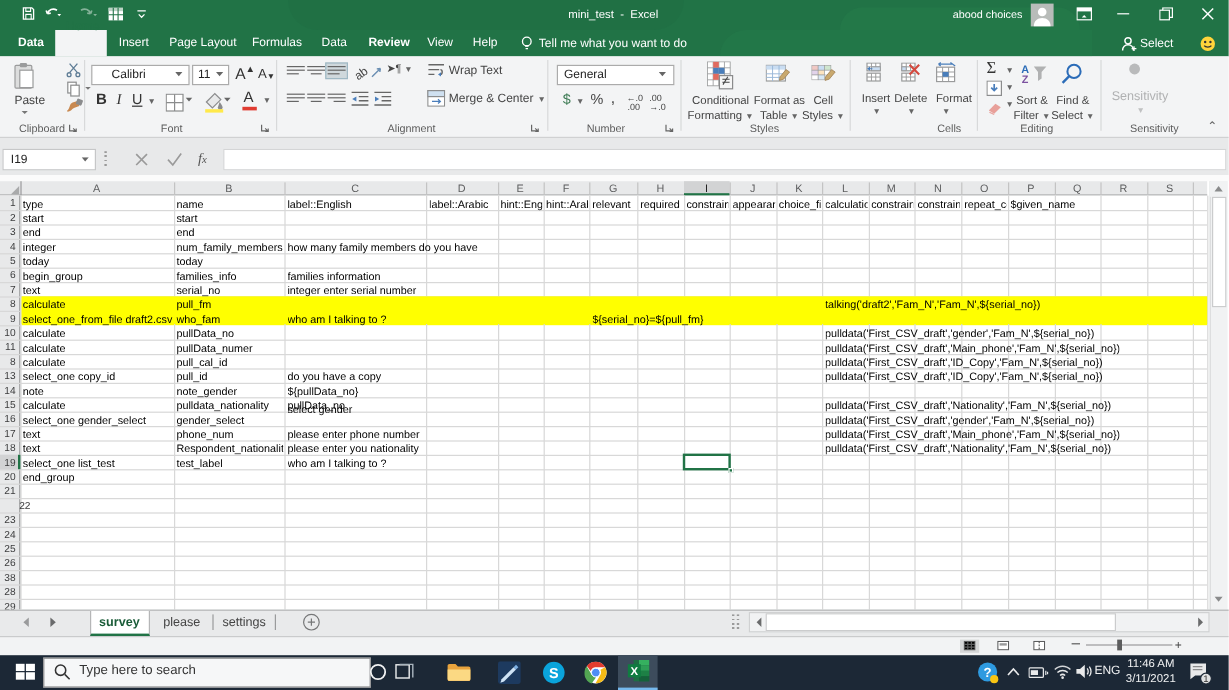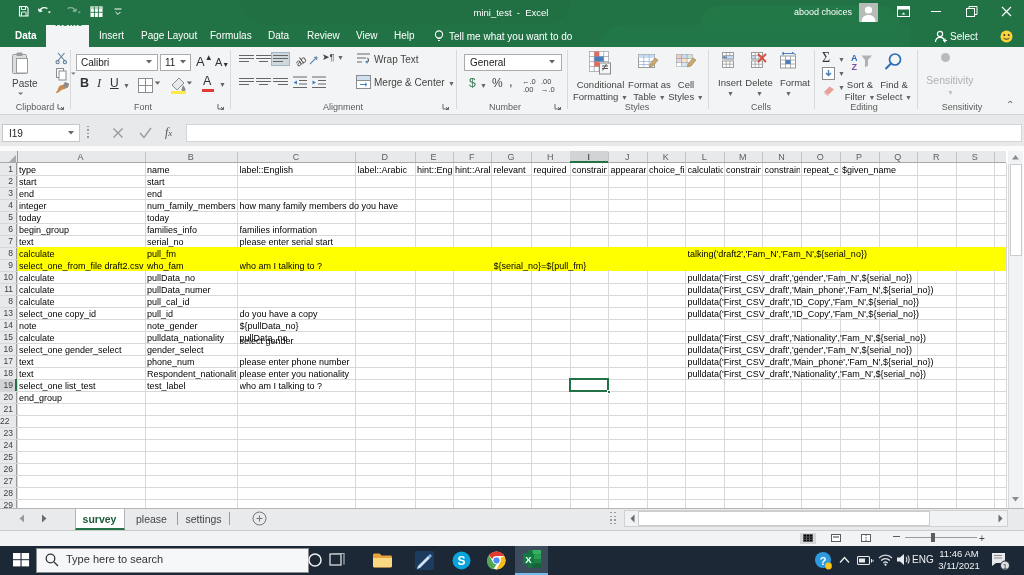--- a/index.html
+++ b/index.html
@@ -55,21 +55,21 @@
   </svg>
 <div class="a" style="left:0;top:25px;width:1024px;height:22px;background:#217346"></div>
 <div class="a" style="left:600px;top:25px;width:310px;height:22px;background:#27804e;border-radius:40px 0 0 0;opacity:.28"></div>
 <div class="a" style="left:46px;top:25px;width:43px;height:22px;background:#f3f4f5"></div>
 <div class="a" style="left:15px;top:30px;font-size:10px;color:#fff;font-weight:700">Data</div>
 <div class="a" style="left:55px;top:17px;font-size:10px;color:#217346;font-weight:700">Home</div>
 <div class="a" style="left:99px;top:30px;font-size:10px;color:#fff;font-weight:400">Insert</div>
 <div class="a" style="left:141px;top:30px;font-size:10px;color:#fff;font-weight:400">Page Layout</div>
 <div class="a" style="left:210px;top:30px;font-size:10px;color:#fff;font-weight:400">Formulas</div>
 <div class="a" style="left:268px;top:30px;font-size:10px;color:#fff;font-weight:400">Data</div>
-<div class="a" style="left:307px;top:30px;font-size:10px;color:#fff;font-weight:400">Review</div>
+<div class="a" style="left:307px;top:30px;font-size:10px;color:#fff;font-weight:700">Review</div>
 <div class="a" style="left:356px;top:30px;font-size:10px;color:#fff;font-weight:400">View</div>
 <div class="a" style="left:394px;top:30px;font-size:10px;color:#fff;font-weight:400">Help</div>
 <svg class="a" style="left:433px;top:29px" width="12" height="14">
     <circle cx="6" cy="5.5" r="3.6" fill="none" stroke="#fff" stroke-width="1.1"></circle>
     <path d="M4.5 9.5h3M5 11.5h2" stroke="#fff" stroke-width="1"></path>
   </svg>
 <div class="a" style="left:449px;top:31px;font-size:10px;color:#fff">Tell me what you want to do</div>
 <svg class="a" style="left:934px;top:29px" width="15" height="15">
     <circle cx="6" cy="5" r="2.6" fill="none" stroke="#fff" stroke-width="1.2"></circle>
     <path d="M1.5 13c0-3 2-4.7 4.5-4.7S10.5 10 10.5 13" fill="none" stroke="#fff" stroke-width="1.2"></path>
@@ -88,21 +88,21 @@
 <div class="a" style="left:456px;top:50px;width:1px;height:59px;background:#d8d9da"></div>
 <div class="a" style="left:567px;top:50px;width:1px;height:59px;background:#d8d9da"></div>
 <div class="a" style="left:708px;top:50px;width:1px;height:59px;background:#d8d9da"></div>
 <div class="a" style="left:814px;top:50px;width:1px;height:59px;background:#d8d9da"></div>
 <div class="a" style="left:917px;top:50px;width:1px;height:59px;background:#d8d9da"></div>
 <div class="a gl" style="left:-5px;top:102px;width:80px;text-align:center">Clipboard</div>
 <div class="a gl" style="left:103px;top:102px;width:80px;text-align:center">Font</div>
 <div class="a gl" style="left:303px;top:102px;width:80px;text-align:center">Alignment</div>
 <div class="a gl" style="left:465px;top:102px;width:80px;text-align:center">Number</div>
 <div class="a gl" style="left:597px;top:102px;width:80px;text-align:center">Styles</div>
-<div class="a gl" style="left:721px;top:102px;width:80px;text-align:center">Cells</div>
+<div class="a gl" style="left:721px;top:102px;width:80px;text-align:right">Cells</div>
 <div class="a gl" style="left:824px;top:102px;width:80px;text-align:center">Editing</div>
 <div class="a gl" style="left:922px;top:102px;width:80px;text-align:center">Sensitivity</div>
 <svg class="a" style="left:57px;top:103px" width="8" height="8">
     <path d="M1 1v5h5M4 4l2.5 2.5M6.5 4v2.5h-2.5" stroke="#666" stroke-width="1" fill="none"></path>
   </svg>
 <svg class="a" style="left:217px;top:103px" width="8" height="8">
     <path d="M1 1v5h5M4 4l2.5 2.5M6.5 4v2.5h-2.5" stroke="#666" stroke-width="1" fill="none"></path>
   </svg>
 <svg class="a" style="left:442px;top:103px" width="8" height="8">
     <path d="M1 1v5h5M4 4l2.5 2.5M6.5 4v2.5h-2.5" stroke="#666" stroke-width="1" fill="none"></path>
@@ -126,21 +126,21 @@
 <g transform="translate(2,16)">
       <rect x="0.5" y="0.5" width="7" height="9" fill="#fff" stroke="#8b8c8d"></rect>
       <rect x="3" y="3" width="7" height="9" fill="#fff" stroke="#8b8c8d"></rect>
       <path d="M15 3.5l2.3 2.3 2.3-2.3z" fill="#777" transform="translate(0,1)"></path>
     </g>
 <g transform="translate(1,31)">
       <path d="M1 9c2.5-1 1.5-5.5 4.5-6.5l4-1.3 1.6 4.2-4 1.4c-2.6 1-2 2.6-6 3.4z" fill="#c98a52"></path>
       <rect x="8.7" y="-0.5" width="5" height="5" rx="1" fill="#8b8c8d" transform="rotate(20 11 2)"></rect>
     </g>
 </svg>
-<div class="a" style="left:76px;top:54px;width:82px;height:17px;background:#fff;border:1px solid #ababab;font-size:10px;color:#222;line-height:15px;padding-left:4px">Calibri<svg class="a" style="right:3px;top:5px" width="8" height="6">
+<div class="a" style="left:76px;top:54px;width:82px;height:17px;background:#fff;border:1px solid #ababab;font-size:10px;color:#222;line-height:15px;padding-left:16px">Calibri<svg class="a" style="right:3px;top:5px" width="8" height="6">
       <path d="M0 0l3 3.5L6 0z" fill="#666"></path>
     </svg></div>
 <div class="a" style="left:160px;top:54px;width:31px;height:17px;background:#fff;border:1px solid #ababab;font-size:10px;color:#222;line-height:15px;padding-left:4px">11<svg class="a" style="right:2px;top:5px" width="8" height="6">
       <path d="M0 0l3 3.5L6 0z" fill="#666"></path>
     </svg></div>
 <div class="a" style="left:196px;top:53px;font-size:13px;color:#333">A<span style="font-size:8px;vertical-align:6px">▲</span></div>
 <div class="a" style="left:215px;top:56px;font-size:11px;color:#333">A<span style="font-size:7px;vertical-align:-1px">▼</span></div>
 <div class="a" style="left:80px;top:76px;font-size:12.5px;font-weight:700;color:#333">B</div>
 <div class="a" style="left:97px;top:76px;font-size:12.5px;font-style:italic;font-family:Liberation Serif,serif;color:#333">I</div>
 <div class="a" style="left:110px;top:76px;font-size:12px;text-decoration:underline;color:#333">U</div>
@@ -451,26 +451,26 @@
 <div class="a" style="left:0;top:307.0px;width:13px;text-align:right;font-size:8.5px;color:#3c3d3e;line-height:12.0px">13</div>
 <div class="a" style="left:0;top:319.0px;width:13px;text-align:right;font-size:8.5px;color:#3c3d3e;line-height:12.0px">14</div>
 <div class="a" style="left:0;top:331.0px;width:13px;text-align:right;font-size:8.5px;color:#3c3d3e;line-height:12.0px">15</div>
 <div class="a" style="left:0;top:343.0px;width:13px;text-align:right;font-size:8.5px;color:#3c3d3e;line-height:12.0px">16</div>
 <div class="a" style="left:0;top:355.0px;width:13px;text-align:right;font-size:8.5px;color:#3c3d3e;line-height:12.0px">17</div>
 <div class="a" style="left:0;top:367.0px;width:13px;text-align:right;font-size:8.5px;color:#3c3d3e;line-height:12.0px">18</div>
 <div class="a" style="left:0;top:379.0px;width:16.5px;height:12.0px;background:#d2d3d4;border-right:2px solid #217346"></div>
 <div class="a" style="left:0;top:379.0px;width:13px;text-align:right;font-size:8.5px;color:#3c3d3e;line-height:12.0px">19</div>
 <div class="a" style="left:0;top:391.0px;width:13px;text-align:right;font-size:8.5px;color:#3c3d3e;line-height:12.0px">20</div>
 <div class="a" style="left:0;top:403.0px;width:13px;text-align:right;font-size:8.5px;color:#3c3d3e;line-height:12.0px">21</div>
-<div class="a" style="left:0;top:415.0px;width:13px;font-size:8.5px;color:#3c3d3e;line-height:12.0px">22</div>
+<div class="a" style="left:16px;top:415.0px;width:13px;font-size:8.5px;color:#3c3d3e;line-height:12.0px">22</div>
 <div class="a" style="left:0;top:427.0px;width:13px;text-align:right;font-size:8.5px;color:#3c3d3e;line-height:12.0px">23</div>
 <div class="a" style="left:0;top:439.0px;width:13px;text-align:right;font-size:8.5px;color:#3c3d3e;line-height:12.0px">24</div>
 <div class="a" style="left:0;top:451.0px;width:13px;text-align:right;font-size:8.5px;color:#3c3d3e;line-height:12.0px">25</div>
 <div class="a" style="left:0;top:463.0px;width:13px;text-align:right;font-size:8.5px;color:#3c3d3e;line-height:12.0px">26</div>
-<div class="a" style="left:0;top:475.0px;width:13px;text-align:right;font-size:8.5px;color:#3c3d3e;line-height:12.0px">27</div>
+<div class="a" style="left:0;top:475.0px;width:13px;text-align:right;font-size:8.5px;color:#3c3d3e;line-height:12.0px">38</div>
 <div class="a" style="left:0;top:487.0px;width:13px;text-align:right;font-size:8.5px;color:#3c3d3e;line-height:12.0px">28</div>
 <div class="a" style="left:0;top:499.0px;width:13px;text-align:right;font-size:8.5px;color:#3c3d3e;line-height:12.0px">29</div>
 <div class="a ct" style="left:19.0px;top:163.5px;width:124.5px;line-height:12.0px">type</div>
 <div class="a ct" style="left:147.0px;top:163.5px;width:89.0px;line-height:12.0px">name</div>
 <div class="a ct" style="left:239.5px;top:163.5px;width:114.5px;line-height:12.0px">label::English</div>
 <div class="a ct" style="left:357.5px;top:163.5px;width:56.0px;line-height:12.0px">label::Arabic</div>
 <div class="a ct" style="left:417.0px;top:163.5px;width:34.5px;line-height:12.0px">hint::English</div>
 <div class="a ct" style="left:455.0px;top:163.5px;width:35.0px;line-height:12.0px">hint::Arabic</div>
 <div class="a ct" style="left:493.5px;top:163.5px;width:36.5px;line-height:12.0px">relevant</div>
 <div class="a ct" style="left:533.5px;top:163.5px;width:35.0px;line-height:12.0px">required</div>
@@ -489,21 +489,21 @@
 <div class="a ct" style="left:19.0px;top:199.5px;width:124.5px;line-height:12.0px">integer</div>
 <div class="a ct" style="left:147.0px;top:199.5px;width:89.0px;line-height:12.0px">num_family_members</div>
 <div class="a ct" style="left:239.5px;top:199.5px;line-height:12.0px">how many family members do you have</div>
 <div class="a ct" style="left:19.0px;top:211.5px;width:124.5px;line-height:12.0px">today</div>
 <div class="a ct" style="left:147.0px;top:211.5px;line-height:12.0px">today</div>
 <div class="a ct" style="left:19.0px;top:223.5px;width:124.5px;line-height:12.0px">begin_group</div>
 <div class="a ct" style="left:147.0px;top:223.5px;width:89.0px;line-height:12.0px">families_info</div>
 <div class="a ct" style="left:239.5px;top:223.5px;line-height:12.0px">families information</div>
 <div class="a ct" style="left:19.0px;top:235.5px;width:124.5px;line-height:12.0px">text</div>
 <div class="a ct" style="left:147.0px;top:235.5px;width:89.0px;line-height:12.0px">serial_no</div>
-<div class="a ct" style="left:239.5px;top:235.5px;line-height:12.0px">please enter serial start</div>
+<div class="a ct" style="left:239.5px;top:235.5px;line-height:12.0px">integer enter serial number</div>
 <div class="a ct" style="left:19.0px;top:247.5px;width:124.5px;line-height:12.0px">calculate</div>
 <div class="a ct" style="left:147.0px;top:247.5px;line-height:12.0px">pull_fm</div>
 <div class="a ct" style="left:687.5px;top:247.5px;line-height:12.0px">talking('draft2','Fam_N','Fam_N',${serial_no})</div>
 <div class="a ct" style="left:19.0px;top:259.5px;width:124.5px;line-height:12.0px">select_one_from_file draft2.csv</div>
 <div class="a ct" style="left:147.0px;top:259.5px;width:89.0px;line-height:12.0px">who_fam</div>
 <div class="a ct" style="left:239.5px;top:259.5px;line-height:12.0px">who am I talking to ?</div>
 <div class="a ct" style="left:493.5px;top:259.5px;line-height:12.0px">${serial_no}=${pull_fm}</div>
 <div class="a ct" style="left:19.0px;top:271.5px;width:124.5px;line-height:12.0px">calculate</div>
 <div class="a ct" style="left:147.0px;top:271.5px;line-height:12.0px">pullData_no</div>
 <div class="a ct" style="left:687.5px;top:271.5px;line-height:12.0px">pulldata('First_CSV_draft','gender','Fam_N',${serial_no})</div>

